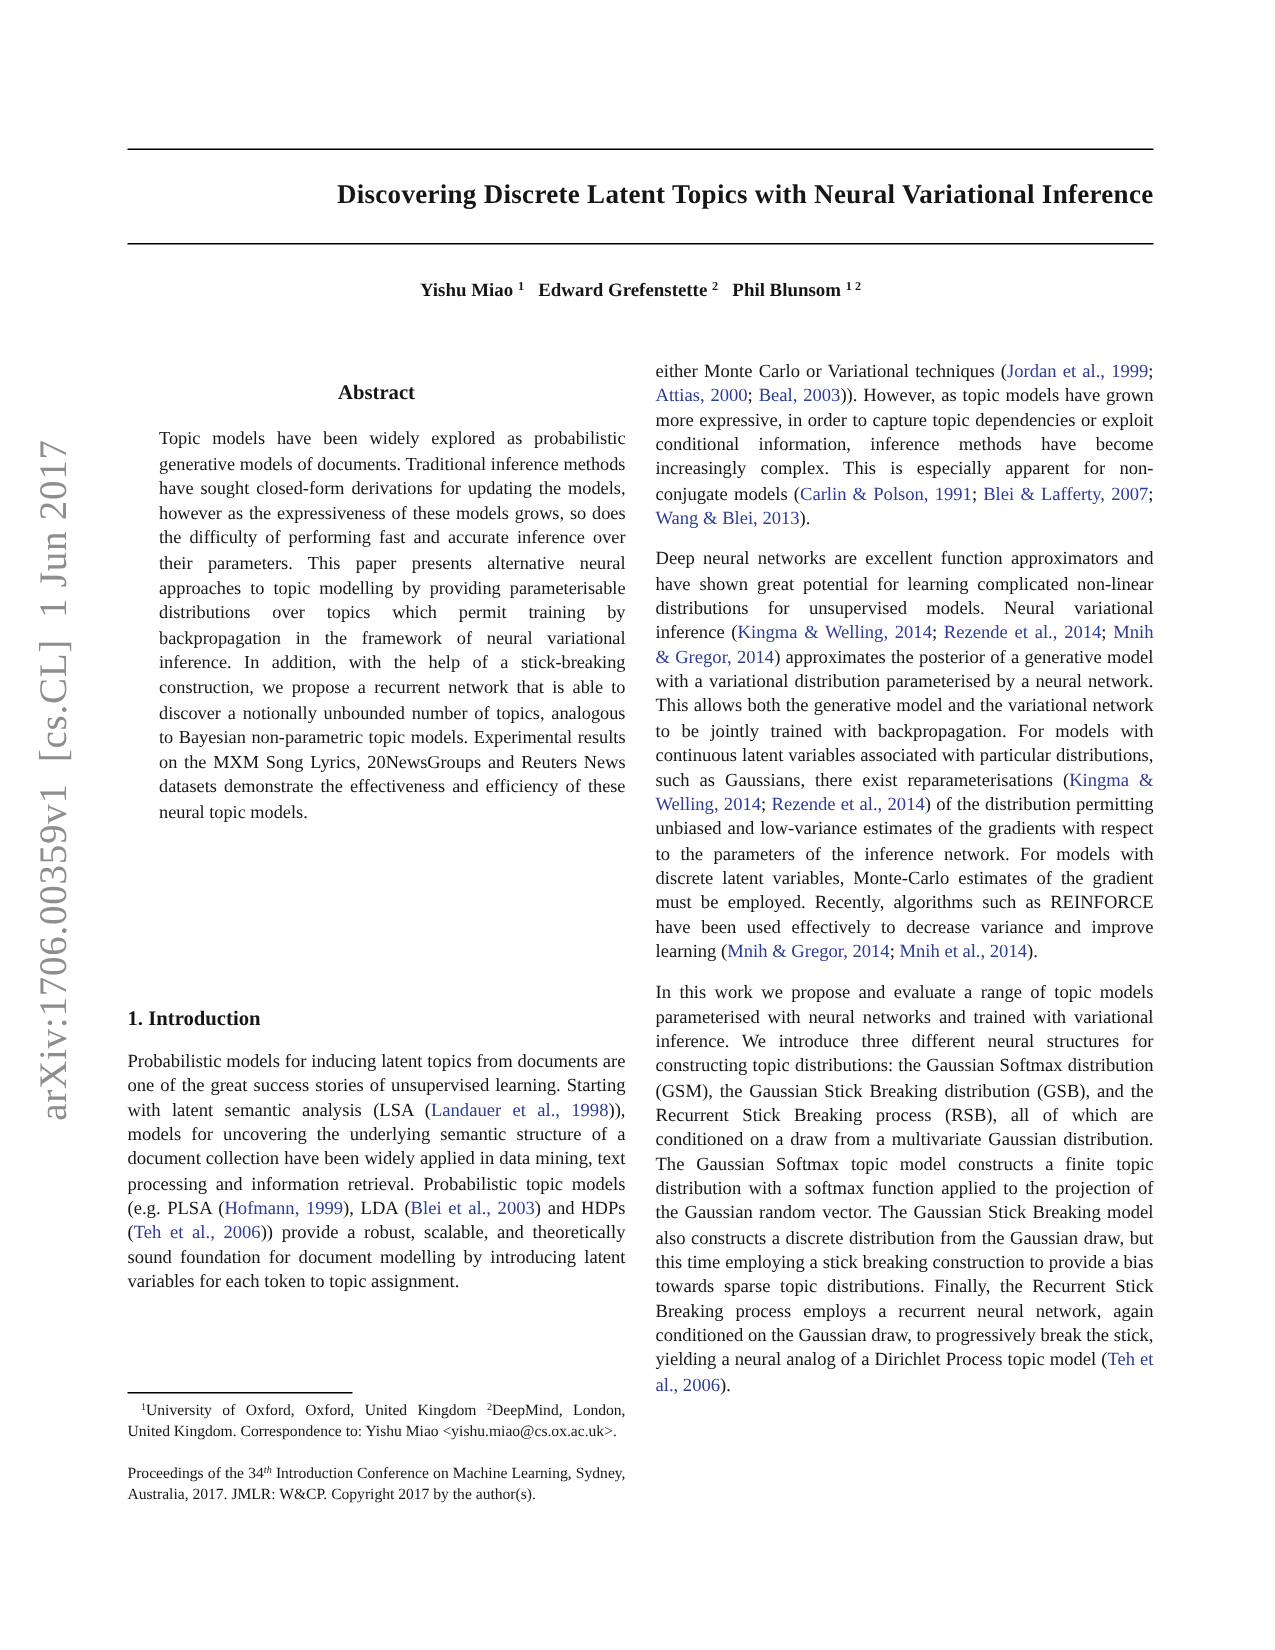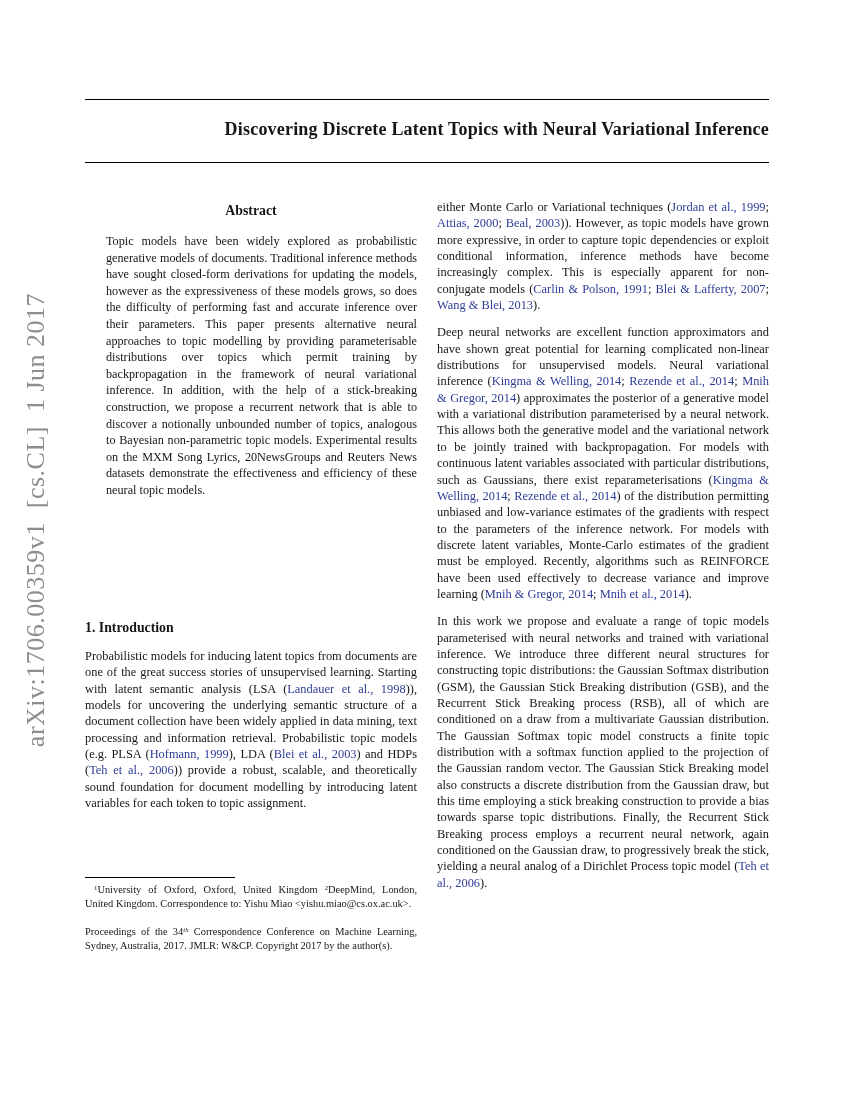--- a/index.html
+++ b/index.html
@@ -40,21 +40,21 @@
   .authors{
     margin:22px 0 0 0;text-align:center;
     font-size:12.6px;font-weight:700;line-height:17px;white-space:pre-wrap;
   }
 
   .columns{display:flex;gap:20px;margin-top:36px;}
   .col{width:332px;}
 
   .abstract-block{height:401px;}
   .abstract-heading{
-    text-align:center;font-size:13.8px;font-weight:700;margin:4px 0 14px 0;
+    text-align:center;font-size:13.8px;font-weight:700;margin:15px 0 14px 0;
   }
   .abstract-body{
     margin:0 0 0 21px;font-size:12.2px;line-height:16.6px;text-align:justify;
   }
 
   .intro-block{height:257px;}
   .section-heading{font-size:13.8px;font-weight:700;margin:16px 0 12px 0;}
 
   .body-text{
     font-size:12.4px;line-height:16.35px;text-align:justify;margin:0 0 11px 0;
@@ -84,38 +84,39 @@
   <div class="arxiv">arXiv:1706.00359v1  [cs.CL]  1 Jun 2017</div>
 
   <div class="content">
 
     <div class="rule rule-top"></div>
 
     <h1 class="title">Discovering Discrete Latent Topics with Neural Variational Inference</h1>
 
     <div class="rule rule-mid"></div>
 
+    <div class="authors"><span class="seg-n">Yishu Miao </span><span class="seg-sup">1</span><span class="seg-n">   Edward Grefenstette </span><span class="seg-sup">2</span><span class="seg-n">   Phil Blunsom </span><span class="seg-sup">1 2</span></div>
 
     <div class="columns">
 
       <div class="col">
 
         <div class="abstract-block">
           <div class="abstract-heading">Abstract</div>
           <p class="abstract-body"><span class="seg-n">Topic models have been widely explored as probabilistic generative models of documents. Traditional inference methods have sought closed-form derivations for updating the models, however as the expressiveness of these models grows, so does the difficulty of performing fast and accurate inference over their parameters. This paper presents alternative neural approaches to topic modelling by providing parameterisable distributions over topics which permit training by backpropagation in the framework of neural variational inference. In addition, with the help of a stick-breaking construction, we propose a recurrent network that is able to discover a notionally unbounded number of topics, analogous to Bayesian non-parametric topic models. Experimental results on the MXM Song Lyrics, 20NewsGroups and Reuters News datasets demonstrate the effectiveness and efficiency of these neural topic models.</span></p>
         </div>
 
         <div class="intro-block">
           <h2 class="section-heading">1. Introduction</h2>
           <p class="body-text"><span class="seg-n">Probabilistic models for inducing latent topics from documents are one of the great success stories of unsupervised learning. Starting with latent semantic analysis (LSA (</span><span class="seg-c">Landauer et al., 1998</span><span class="seg-n">)), models for uncovering the underlying semantic structure of a document collection have been widely applied in data mining, text processing and information retrieval. Probabilistic topic models (e.g. PLSA (</span><span class="seg-c">Hofmann, 1999</span><span class="seg-n">), LDA (</span><span class="seg-c">Blei et al., 2003</span><span class="seg-n">) and HDPs (</span><span class="seg-c">Teh et al., 2006</span><span class="seg-n">)) provide a robust, scalable, and theoretically sound foundation for document modelling by introducing latent variables for each token to topic assignment.</span></p>
         </div>
 
         <div class="footnote-rule"></div>
         <p class="footnote"><span class="seg-sup">1</span><span class="seg-n">University of Oxford, Oxford, United Kingdom </span><span class="seg-sup">2</span><span class="seg-n">DeepMind, London, United Kingdom.  Correspondence to:  Yishu Miao &lt;yishu.miao@cs.ox.ac.uk&gt;.</span></p>
-        <p class="proceedings"><span class="seg-i">Proceedings of the 34</span><span class="seg-isup">th</span><span class="seg-i"> Correspondence Conference on Machine Learning</span><span class="seg-n">, Sydney, Australia, 2017. JMLR: W&amp;CP. Copyright 2017 by the author(s).</span></p>
+        <p class="proceedings"><span class="seg-i">Proceedings of the 34</span><span class="seg-isup">th</span><span class="seg-i"> Introduction Conference on Machine Learning</span><span class="seg-n">, Sydney, Australia, 2017. JMLR: W&amp;CP. Copyright 2017 by the author(s).</span></p>
 
       </div>
 
       <div class="col">
         <p class="body-text"><span class="seg-n">either Monte Carlo or Variational techniques (</span><span class="seg-c">Jordan et al., 1999</span><span class="seg-n">; </span><span class="seg-c">Attias, 2000</span><span class="seg-n">; </span><span class="seg-c">Beal, 2003</span><span class="seg-n">)). However, as topic models have grown more expressive, in order to capture topic dependencies or exploit conditional information, inference methods have become increasingly complex. This is especially apparent for non-conjugate models (</span><span class="seg-c">Carlin &amp; Polson, 1991</span><span class="seg-n">; </span><span class="seg-c">Blei &amp; Lafferty, 2007</span><span class="seg-n">; </span><span class="seg-c">Wang &amp; Blei, 2013</span><span class="seg-n">).</span></p>
         <p class="body-text"><span class="seg-n">Deep neural networks are excellent function approximators and have shown great potential for learning complicated non-linear distributions for unsupervised models. Neural variational inference (</span><span class="seg-c">Kingma &amp; Welling, 2014</span><span class="seg-n">; </span><span class="seg-c">Rezende et al., 2014</span><span class="seg-n">; </span><span class="seg-c">Mnih &amp; Gregor, 2014</span><span class="seg-n">) approximates the posterior of a generative model with a variational distribution parameterised by a neural network. This allows both the generative model and the variational network to be jointly trained with backpropagation. For models with continuous latent variables associated with particular distributions, such as Gaussians, there exist reparameterisations (</span><span class="seg-c">Kingma &amp; Welling, 2014</span><span class="seg-n">; </span><span class="seg-c">Rezende et al., 2014</span><span class="seg-n">) of the distribution permitting unbiased and low-variance estimates of the gradients with respect to the parameters of the inference network. For models with discrete latent variables, Monte-Carlo estimates of the gradient must be employed. Recently, algorithms such as REINFORCE have been used effectively to decrease variance and improve learning (</span><span class="seg-c">Mnih &amp; Gregor, 2014</span><span class="seg-n">; </span><span class="seg-c">Mnih et al., 2014</span><span class="seg-n">).</span></p>
         <p class="body-text"><span class="seg-n">In this work we propose and evaluate a range of topic models parameterised with neural networks and trained with variational inference. We introduce three different neural structures for constructing topic distributions: the Gaussian Softmax distribution (GSM), the Gaussian Stick Breaking distribution (GSB), and the Recurrent Stick Breaking process (RSB), all of which are conditioned on a draw from a multivariate Gaussian distribution. The Gaussian Softmax topic model constructs a finite topic distribution with a softmax function applied to the projection of the Gaussian random vector. The Gaussian Stick Breaking model also constructs a discrete distribution from the Gaussian draw, but this time employing a stick breaking construction to provide a bias towards sparse topic distributions. Finally, the Recurrent Stick Breaking process employs a recurrent neural network, again conditioned on the Gaussian draw, to progressively break the stick, yielding a neural analog of a Dirichlet Process topic model (</span><span class="seg-c">Teh et al., 2006</span><span class="seg-n">).</span></p>
       </div>
 
     </div>

